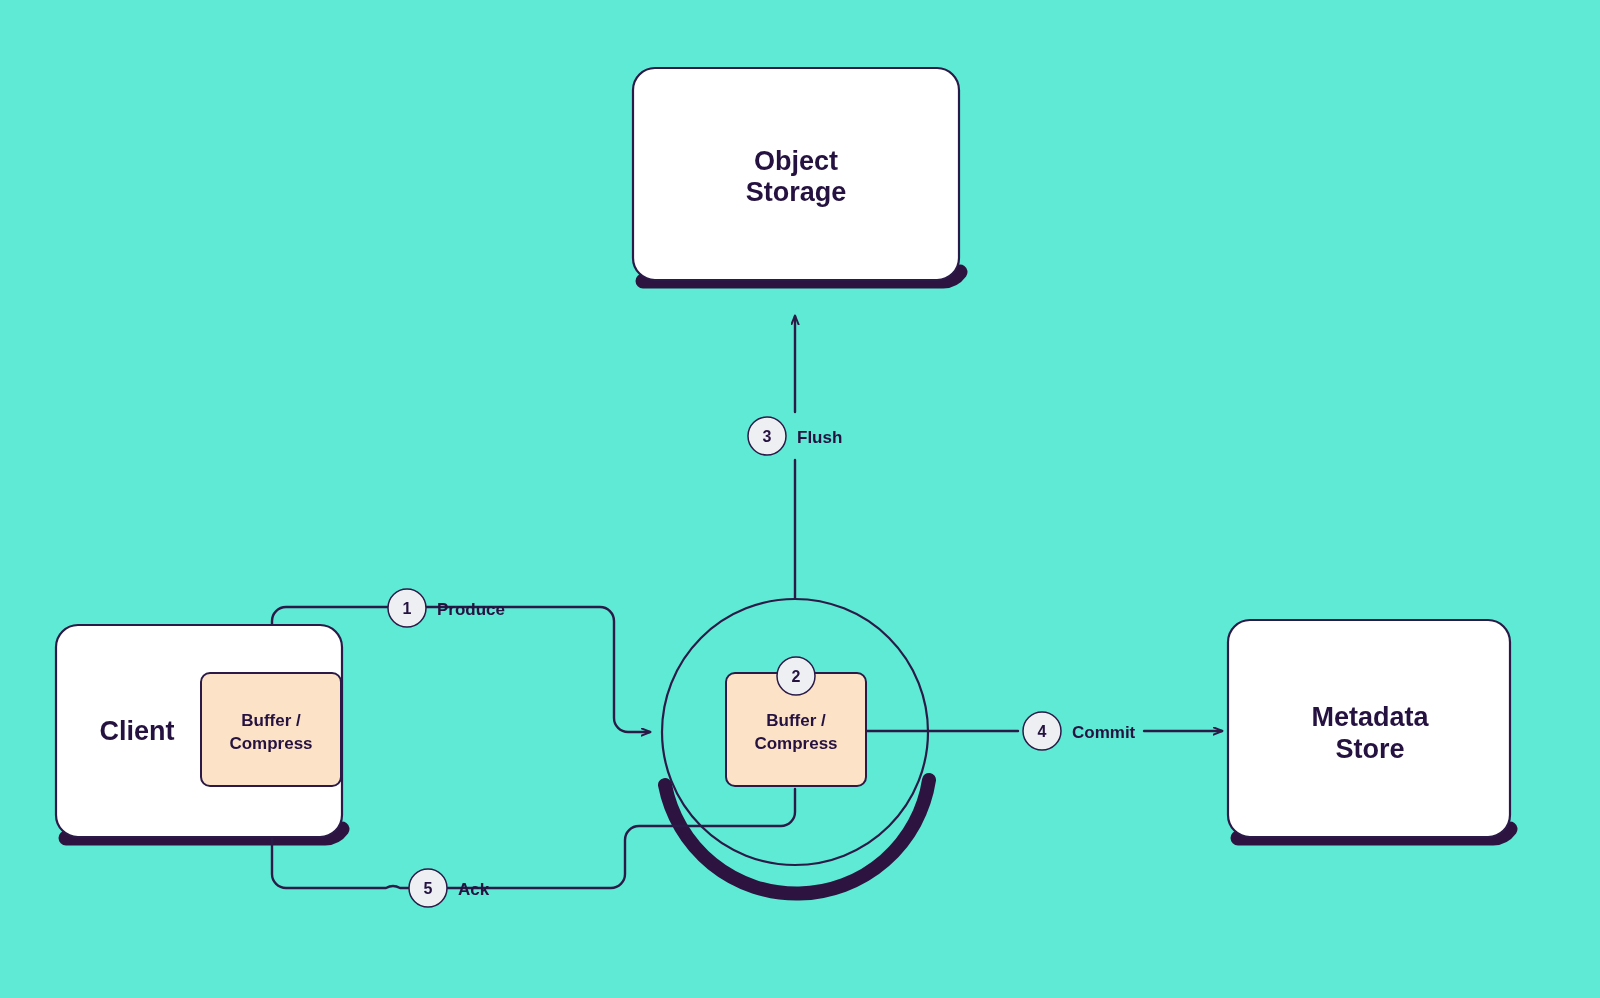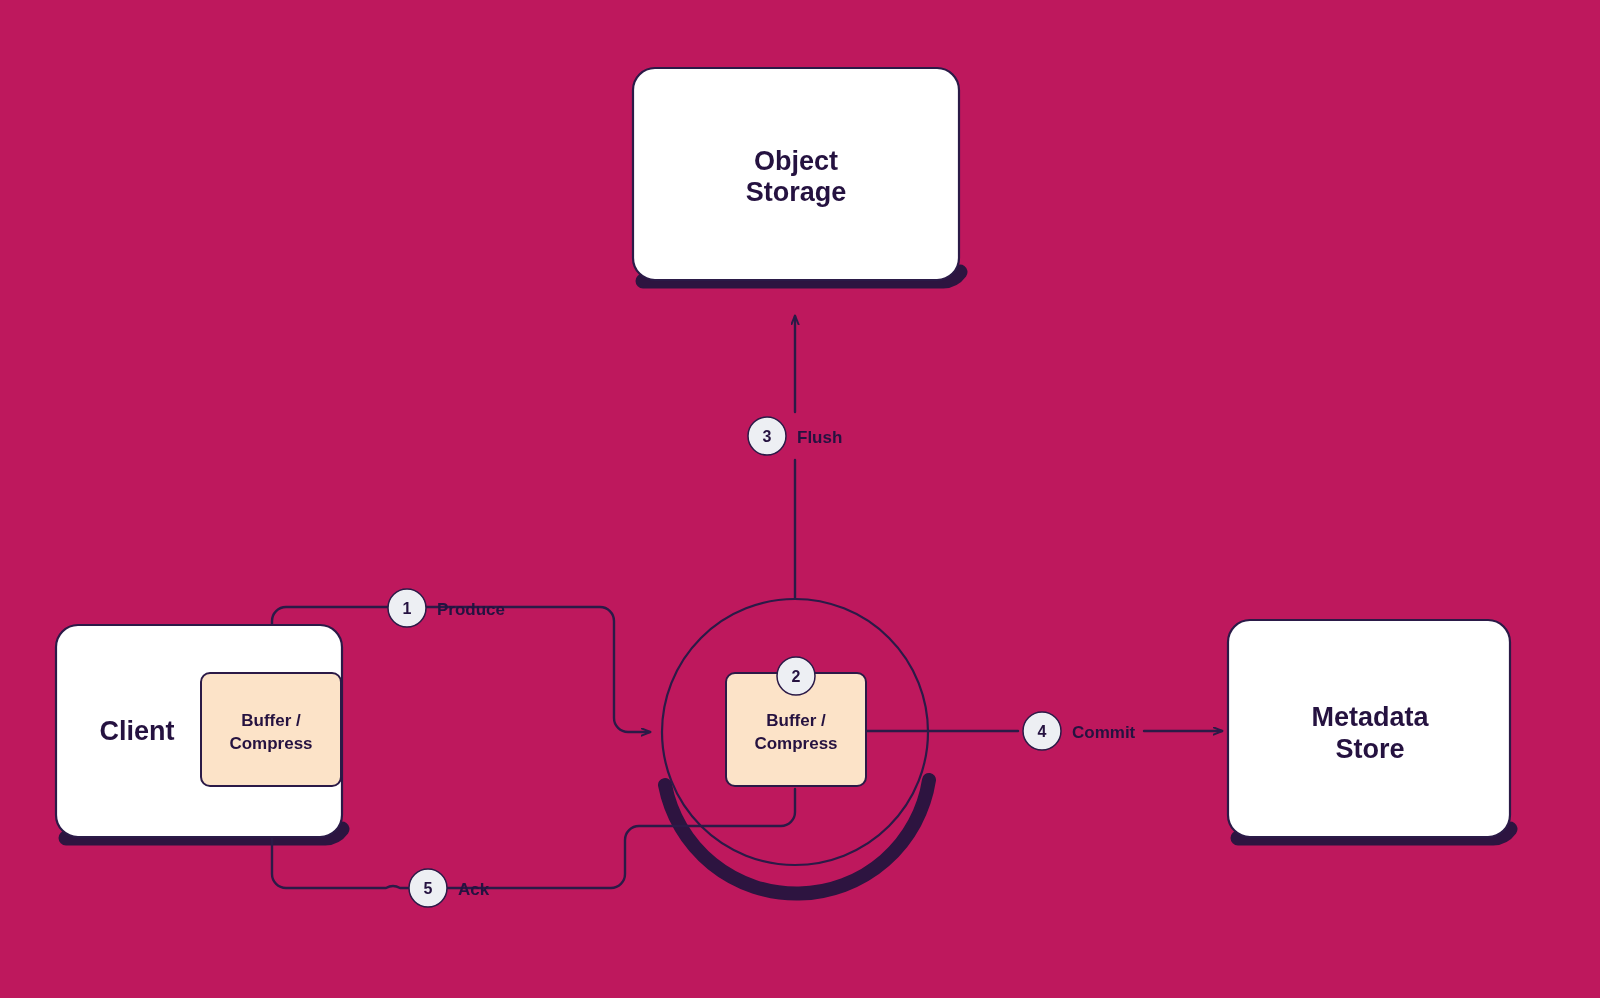--- a/index.html
+++ b/index.html
@@ -10,21 +10,21 @@
   body {
     width: 1600px;
     height: 998px;
     font-family: "Liberation Sans", sans-serif;
     overflow: hidden;
   }
   #canvas {
     position: relative;
     width: 1600px;
     height: 998px;
-    background: #be185d;
+    background: #5eead4;
   }
   #diagram {
     position: absolute;
     top: 0;
     left: 0;
     width: 1600px;
     height: 998px;
   }
   .node-label {
     font-family: "Liberation Sans", sans-serif;

